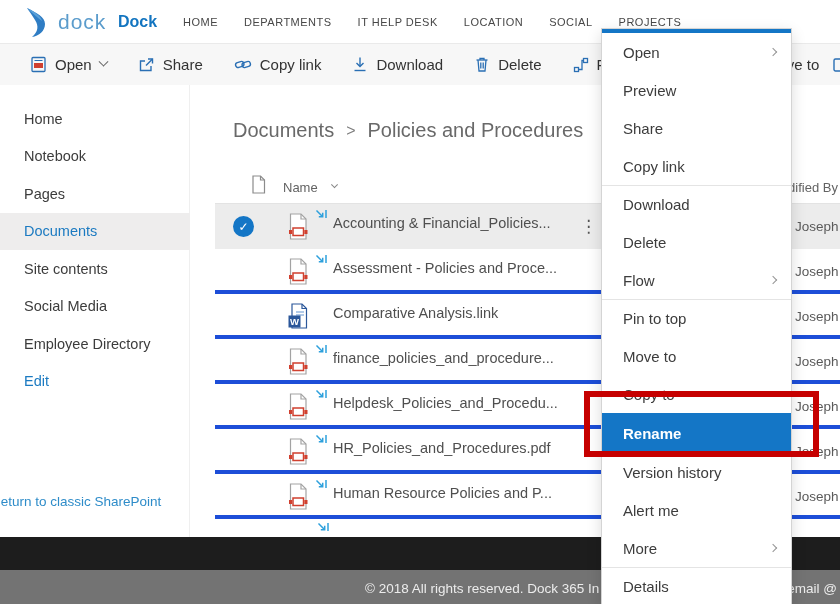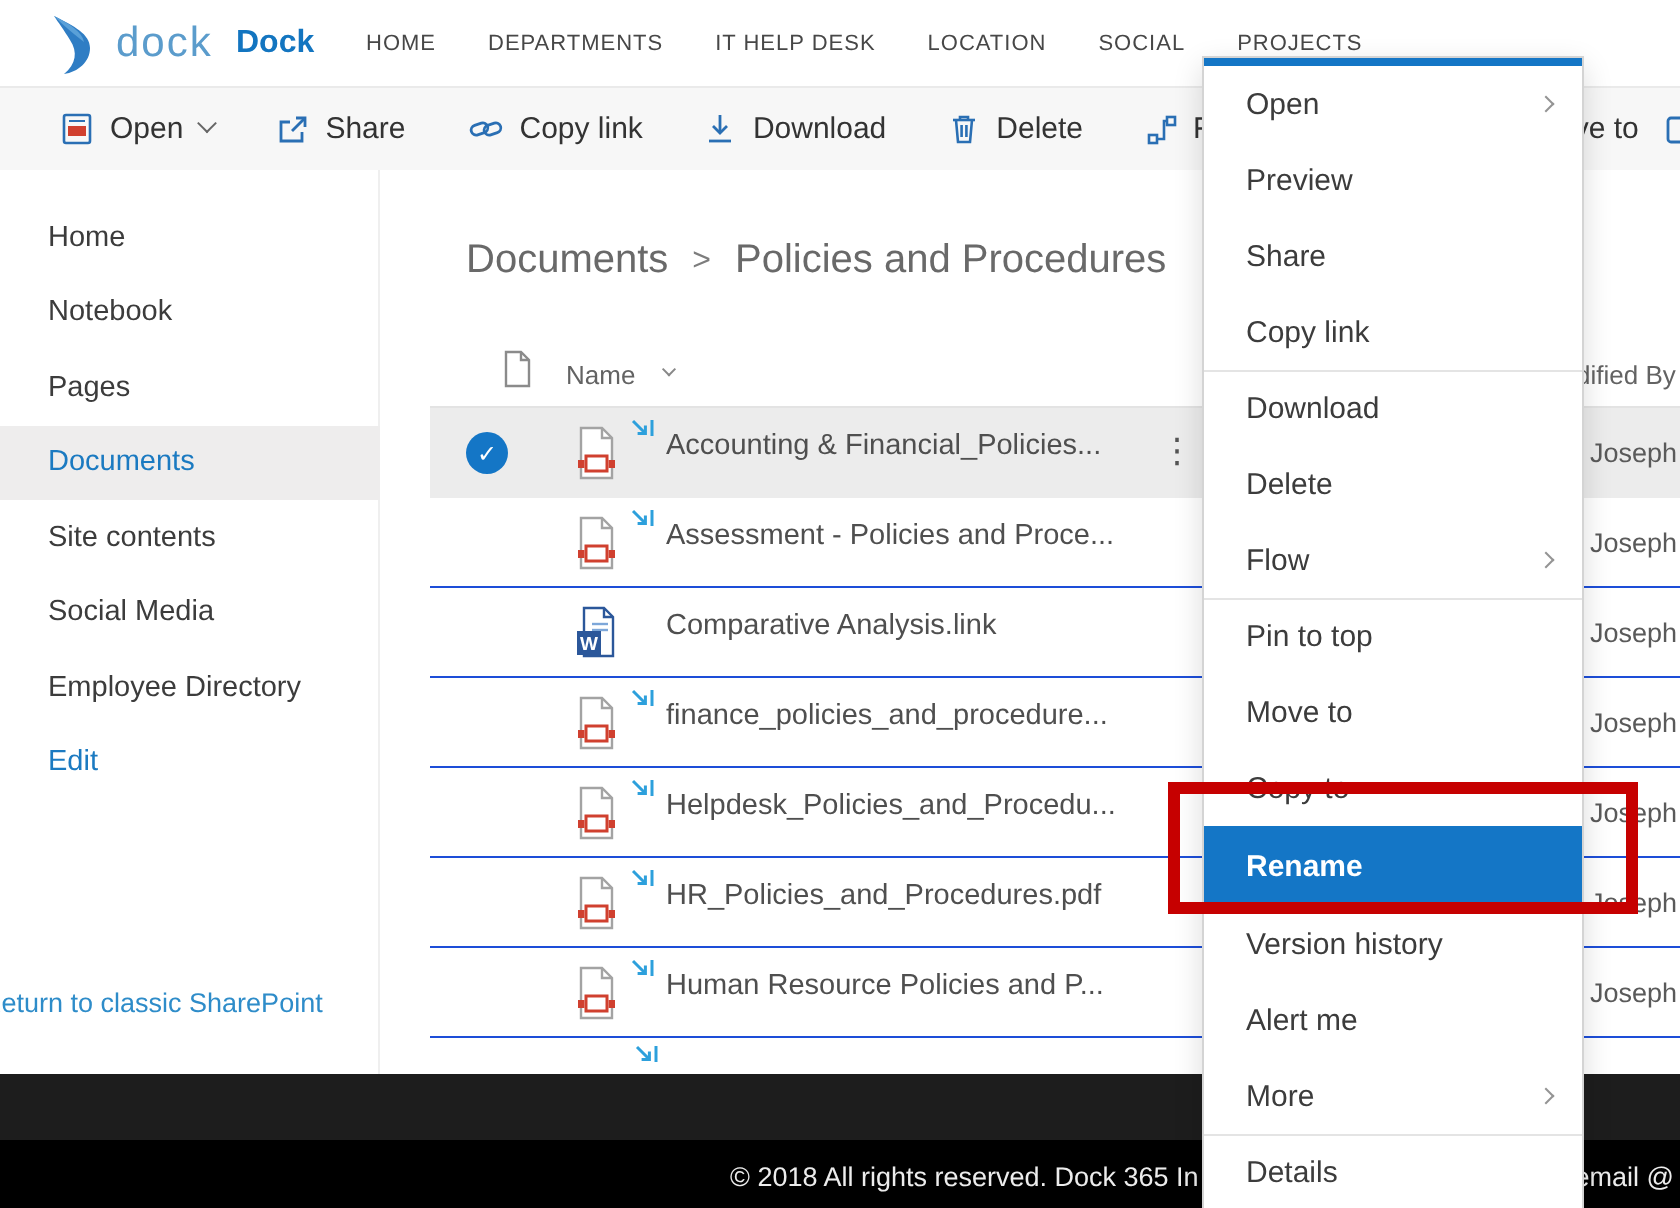--- a/index.html
+++ b/index.html
@@ -36,21 +36,21 @@
   .content { position:absolute; left:190px; top:85px; width:650px; height:452px; background:#fff; z-index:1; }
   .breadcrumb { position:absolute; left:43px; top:34px; display:flex; align-items:center; gap:12px; font-size:20px; font-weight:300; color:#696969; }
   .crumb { cursor:pointer; }
   .crumb-sep { font-size:16px; color:#7d7d7d; }
   .colhead-docicon { position:absolute; left:61px; top:90px; }
   .colhead-name { position:absolute; left:93px; top:95px; font-size:13px; color:#636363; display:flex; align-items:center; gap:14px; cursor:pointer; }
   .chev-d.small { width:5px; height:5px; border-color:#888; }
   .colhead-modified { position:absolute; left:580px; top:95px; font-size:13px; color:#636363; white-space:nowrap; cursor:pointer; }
 
   .rows { position:absolute; left:25px; top:118px; width:625px; border-top:1px solid #e3e3e3; }
-  .frow { position:relative; height:45px; border-bottom:1px solid #1d4ed8; cursor:pointer; }
+  .frow { position:relative; height:45px; border-bottom:4px solid #1d4ed8; cursor:pointer; }
   .frow.selected { background:#ececec; border-bottom:1px solid #ececec; }
   .check-circle { position:absolute; left:18px; top:12px; width:21px; height:21px; border-radius:50%; background:#1476c6; color:#fff; font-size:12px; display:flex; align-items:center; justify-content:center; }
   .file-icon { position:absolute; left:72px; top:9px; }
   .new-marker { position:absolute; left:100px; top:5px; }
   .fname { position:absolute; left:118px; top:0; height:38px; display:flex; align-items:center; font-size:14.5px; color:#4f4f4f; white-space:nowrap; }
   .row-ellipsis { position:absolute; left:365px; top:12px; font-size:17px; color:#555; font-family:"DejaVu Sans", sans-serif; cursor:pointer; }
   .modified-by { position:absolute; left:580px; top:0; height:45px; display:flex; align-items:center; font-size:13.5px; color:#5a5a5a; }
   .partial-marker { position:absolute; left:127px; top:437px; }
 
   
@@ -60,21 +60,21 @@
   .ctx-item.highlighted { background:#1476c6; color:#fff; font-weight:bold; height:40px;text-align:right; }
   .chev-r { position:absolute; right:15px; top:16px; width:6px; height:6px; border-top:1.4px solid #949494; border-right:1.4px solid #949494; transform:rotate(45deg); }
   .ctx-divider { position:absolute; left:0; right:0; border-top:1px solid #e4e4e4; }
 
   
   .red-box { position:absolute; left:584px; top:391px; width:235px; height:66px; border:6px solid #c60000; z-index:50; pointer-events:none; }
 
   
   .footer { position:absolute; left:0; top:537px; width:840px; height:67px; z-index:3; }
   .footer-band-top { position:absolute; left:0; top:0; width:840px; height:33px; background:#1d1d1d; }
-  .footer-band-bottom { position:absolute; left:0; top:33px; width:840px; height:34px; background:#000000; }
+  .footer-band-bottom { position:absolute; left:0; top:33px; width:840px; height:34px; background:#737373; }
   .footer-copy { position:absolute; left:365px; top:11px; font-size:13.5px; color:#ececec; white-space:nowrap; }
   .footer-email { position:absolute; right:3px; top:11px; font-size:13.5px; color:#ececec; white-space:nowrap; }
 
   svg { display:block; }
 </style>
 </head>
 <body>
 
 <div id="app">
 

